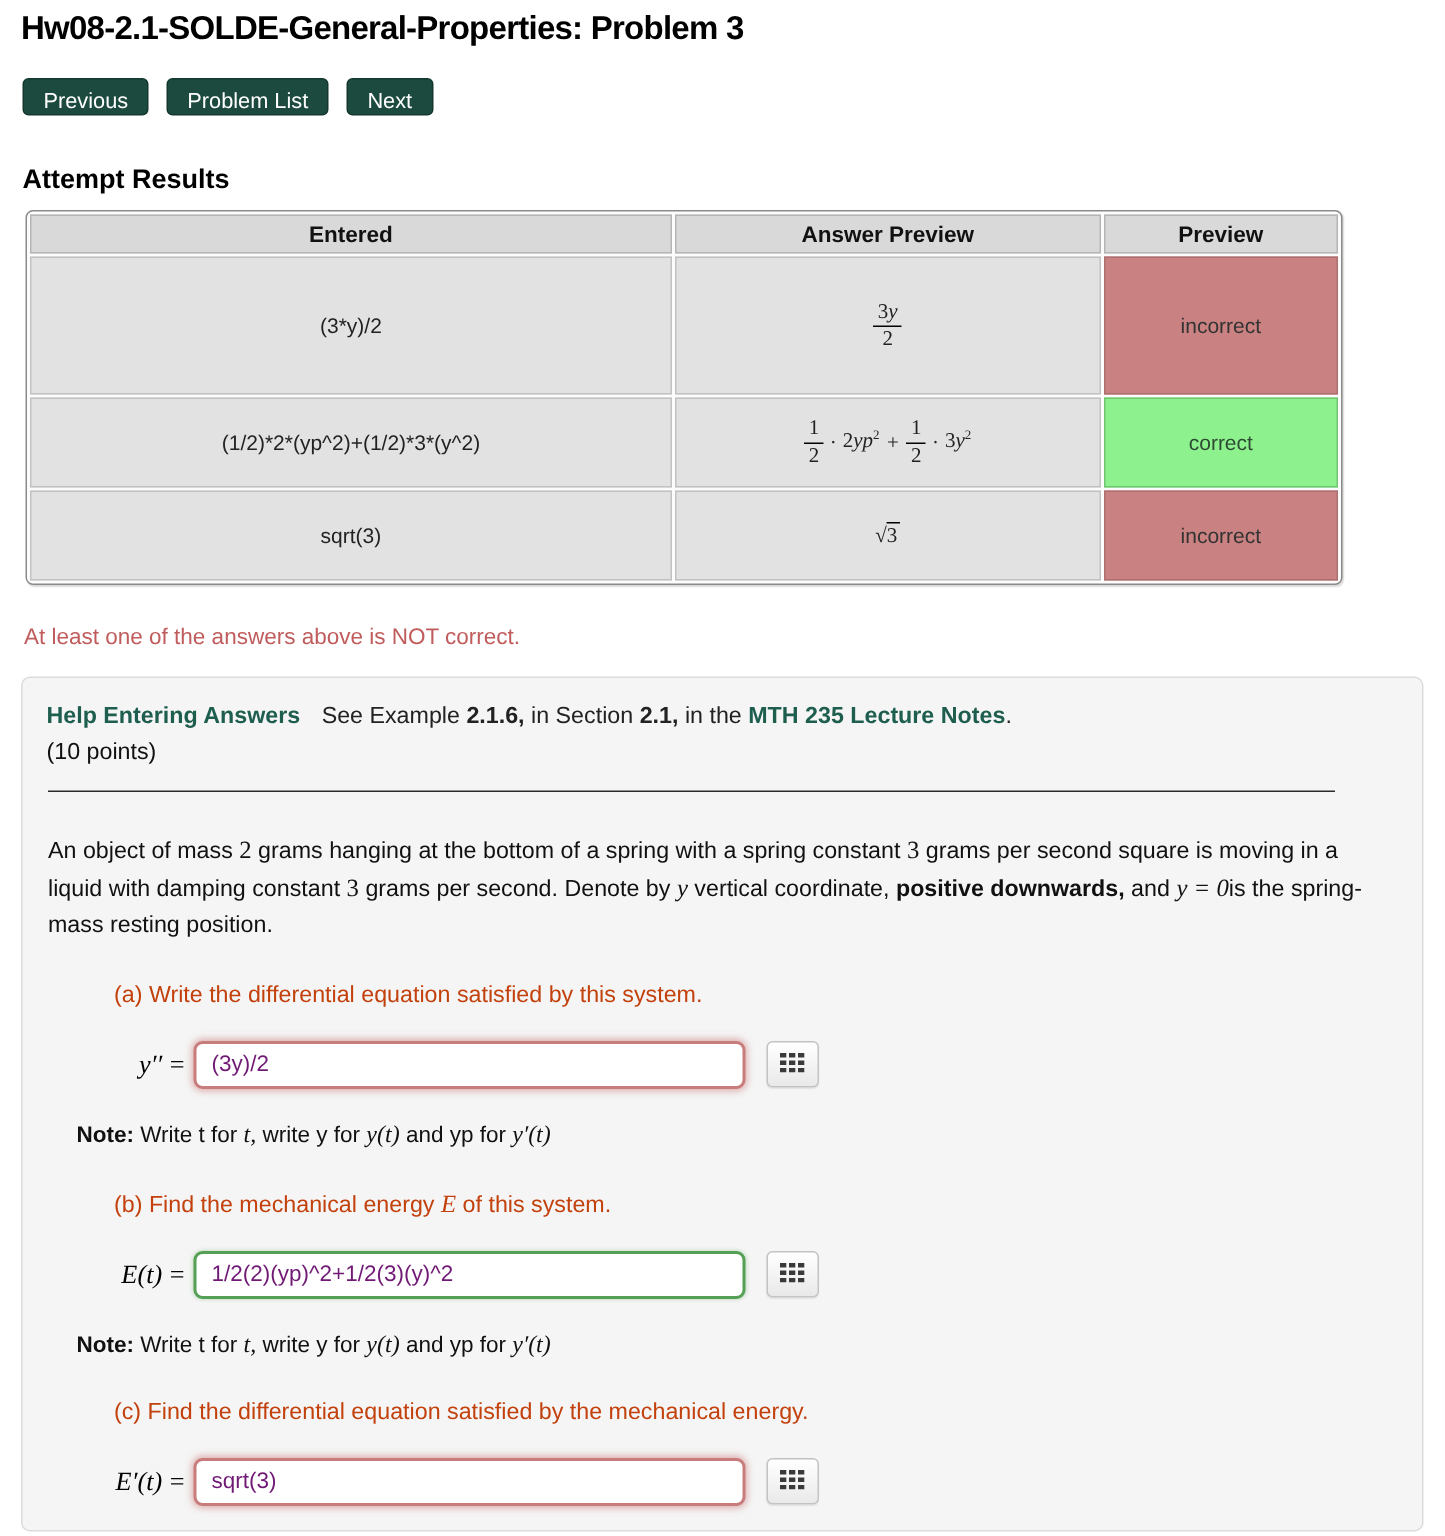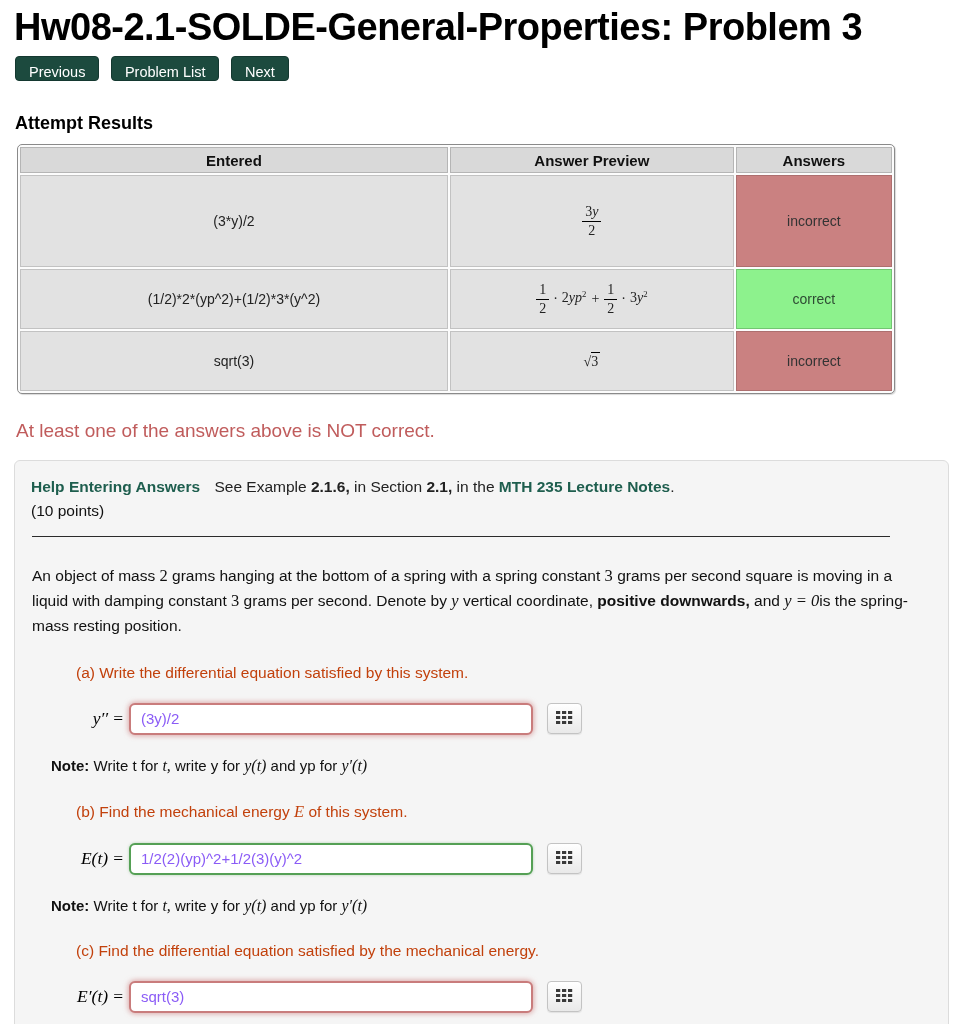--- a/index.html
+++ b/index.html
@@ -18,23 +18,23 @@
   html,body{margin:0;padding:0;background:#fff;}
   body{
     width:963px;
     font-family:"Liberation Sans",sans-serif;
     color:#111;
   }
   .page{padding:2px 14px 10px 14px;}
 
   
   .page-title{
-    font-size:38px;
+    font-size:22px;
     font-weight:bold;
-    margin:4px 0 7px 0;
+    margin:4px 0 20px 0;
     letter-spacing:-0.5px;
     color:#000;
   }
 
   
   .nav-row{margin:0 0 0 1px;}
   .nav-btn{
     display:inline-block;
     background:var(--button_bg);
     border:1px solid var(--button_border);
@@ -90,21 +90,21 @@
   .frac .fnum{display:block;border-bottom:1px solid #000;padding:0 3px 1px 3px;}
   .frac .fden{display:block;padding-top:1px;}
   .op{padding:0 5px;font-family:"Liberation Serif",serif;}
   .dot{padding:0 4px;font-family:"Liberation Serif",serif;}
   sup.exp{font-size:62%;vertical-align:super;line-height:0;}
   .sqrt-arg{border-top:1.5px solid #000;padding:1px 2px 0 0;}
 
   
   .attempt-message{
     color:var(--error_text);
-    font-size:19px;
+    font-size:15px;
     margin:26px 0 18px 2px;
   }
 
   
   .problem-panel{
     background:#f5f5f5;
     border:1px solid #dcdcdc;
     border-radius:6px;
     margin-top:14px;
     padding:17px 16px 16px 16px;
@@ -144,27 +144,27 @@
     font-style:italic;
     font-size:17.5px;
     min-width:72px;
     text-align:right;
     white-space:nowrap;
     color:#000;
   }
   .answer-label .eq{font-style:normal;padding-left:5px;}
   .answer-input{
     margin-left:6px;
-    width:404px;
+    width:368px;
     height:32px;
     border-radius:6px;
     padding:0 10px;
     font-size:15px;
     font-family:"Liberation Sans",sans-serif;
-    color:#8b5cf6;
+    color:#701a75;
     background:#fff;
     outline:none;
   }
   .answer-input[data-status="incorrect"]{
     border:2px solid var(--input_error_border);
     box-shadow:0 0 5px 1px rgba(201,110,110,0.55);
   }
   .answer-input[data-status="correct"]{
     border:2px solid var(--input_correct_border);
     box-shadow:0 0 3px 0 rgba(85,160,85,0.4);
@@ -208,21 +208,21 @@
   <table class="attempts">
     <colgroup>
         <col style="width:49.3%">
         <col style="width:32.7%">
         <col style="width:18%">
       </colgroup>
     <tbody>
         <tr>
       <th>Entered</th>
       <th>Answer Preview</th>
-      <th>Answers</th>
+      <th>Preview</th>
     </tr>
     <tr style="height:92px;">
       <td>(3*y)/2</td>
       <td class="preview-cell"><span class="frac"><span class="fnum"><span class="mn">3</span><span class="mi">y</span></span><span class="fden mn">2</span></span></td>
       <td class="result" data-status="incorrect">incorrect</td>
     </tr>
     <tr style="height:60px;">
       <td>(1/2)*2*(yp^2)+(1/2)*3*(y^2)</td>
       <td class="preview-cell"><span class="frac"><span class="fnum mn">1</span><span class="fden mn">2</span></span><span class="dot">·</span><span class="mn">2</span><span class="mi">yp</span><sup class="exp mn">2</sup><span class="op">+</span><span class="frac"><span class="fnum mn">1</span><span class="fden mn">2</span></span><span class="dot">·</span><span class="mn">3</span><span class="mi">y</span><sup class="exp mn">2</sup></td>
       <td class="result" data-status="correct">correct</td>

